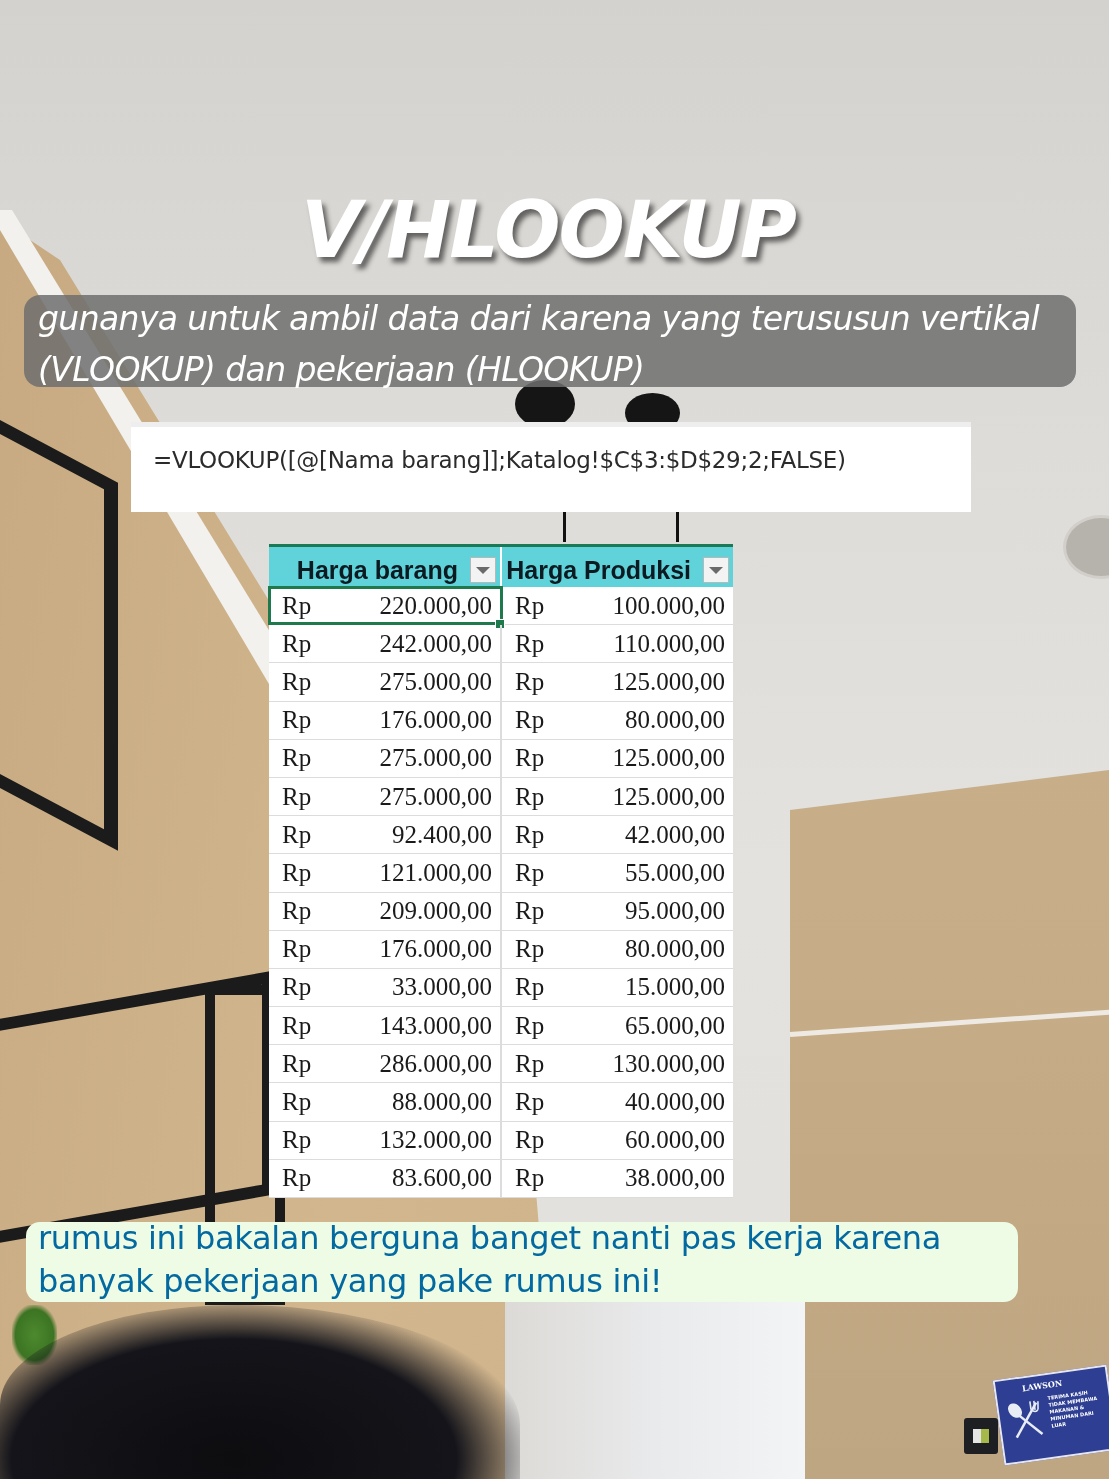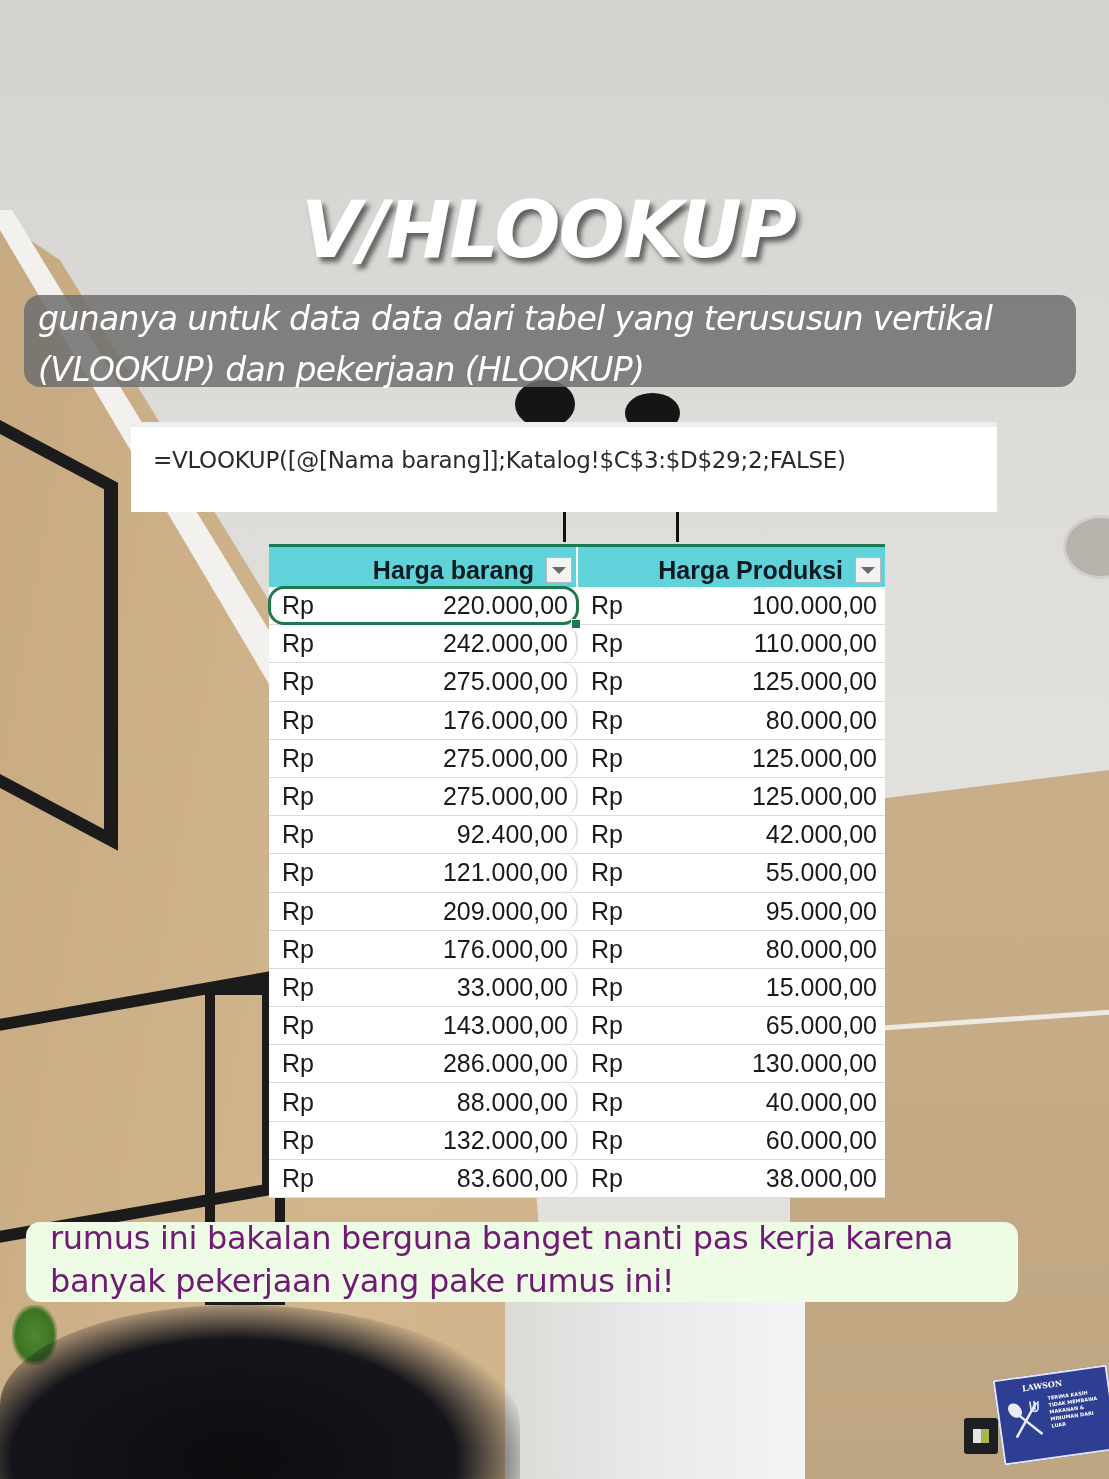--- a/index.html
+++ b/index.html
@@ -90,28 +90,28 @@
     position: absolute; left: 24px; top: 295px; width: 1052px; height: 92px;
     background: rgba(110,110,110,0.85); border-radius: 16px;
   }
   .subtitle-text {
     position: absolute; left: 38px; top: 293px; width: 1040px;
     font-family: "DejaVu Sans", sans-serif; font-style: italic; font-size: 33px;
     line-height: 51px; color: #ffffff; letter-spacing: -0.6px; white-space: pre-line;
   }
   .formula-box {
     position: absolute; left: 131px; top: 427px; width: 840px; height: 85px;
-    background: #ffffff; box-shadow: 0 -5px 0 #eeeeee; padding-left: 26px;
+    background: #ffffff; box-shadow: 0 -5px 0 #eeeeee;
   }
   .formula-text {
     position: absolute; left: 22px; top: 20px;
     font-family: "DejaVu Sans", sans-serif; font-size: 23px; color: #2b2b2b; letter-spacing: -0.3px;
   }
   .sheet {
-    position: absolute; left: 269px; top: 544px; width: 616px; background: #ffffff;
+    position: absolute; left: 269px; top: 544px; width: 464px; background: #ffffff;
     border-collapse: collapse;
   }
   .sheet-header {
     display: flex; height: 40px; background: #5fd3d9; border-top: 3px solid #1b7a55;
   }
   .hcell {
     position: relative; flex: 1; display: flex; align-items: flex-end; justify-content: flex-end;
     padding-right: 42px; padding-bottom: 2px; box-sizing: border-box;
     font-family: "Liberation Sans", sans-serif; font-weight: bold; font-size: 25px; color: #0c1a22;
   }
@@ -122,36 +122,36 @@
     display: flex; align-items: center; justify-content: center;
   }
   .dd-btn::after {
     content: ""; border-left: 7px solid transparent; border-right: 7px solid transparent;
     border-top: 7px solid #6a6a6a;
   }
   .row { display: flex; height: 38.2px; border-bottom: 1.5px solid #dcdcdc; box-sizing: border-box; }
   .cell {
     position: relative; flex: 1; display: flex; align-items: center; justify-content: space-between;
     padding: 0 8px 0 13px; box-sizing: border-box;
-    font-family: Liberation Sans, sans-serif; font-size: 25px; color: #1a1a1a; border-radius: 15px;
+    font-family: Liberation Serif, serif; font-size: 25px; color: #1a1a1a;
   }
   .cell:first-child { border-right: 2px solid #dcdcdc; }
   .cell.selected { outline: 3px solid #1e7a4c; outline-offset: -2px; }
   .cell.selected::after {
     content: ""; position: absolute; right: -5px; bottom: -5px; width: 8px; height: 8px;
     background: #1e7a4c; border: 1px solid #ffffff;
   }
   .note-box {
     position: absolute; left: 26px; top: 1222px; width: 992px; height: 80px;
     background: #eefbe5; border-radius: 14px;
   }
   .note-text {
     position: absolute; left: 38px; top: 1217px; width: 990px;
     font-family: "DejaVu Sans", sans-serif; font-size: 32px; line-height: 43px;
-    color: #701a75; letter-spacing: -0.3px; white-space: pre-line; margin-left: 12px;
+    color: #0369a1; letter-spacing: -0.3px; white-space: pre-line;
   }
 </style>
 </head>
 <body>
 
 <div class="bg">
   <div class="bg-ceiling"></div>
   <div class="bg-wall-left"></div>
   <div class="bg-molding"></div>
   <div class="bg-floor-right"></div>
@@ -176,21 +176,21 @@
       <line x1="32" y1="4" x2="8" y2="36" stroke="#e8ecf4" stroke-width="2.5"></line>
       <path d="M26 2 L26 10 M30 2 L30 11 M34 3 L33 11 M26 10 Q30 15 33 11" stroke="#e8ecf4" stroke-width="1.6" fill="none"></path>
     </svg>
     <span class="sign-text">TERIMA KASIH TIDAK MEMBAWA MAKANAN &amp; MINUMAN DARI LUAR</span>
   </div>
 </div>
 
 <div class="title">V/HLOOKUP</div>
 
 <div class="subtitle-box"></div>
-<div class="subtitle-text"><span>gunanya untuk data data dari tabel yang terususun vertikal</span>
+<div class="subtitle-text"><span>gunanya untuk ambil data dari karena yang terususun vertikal</span>
 <span>(VLOOKUP) dan pekerjaan (HLOOKUP)</span></div>
 
 <div class="formula-box">
   <span class="formula-text">=VLOOKUP([@[Nama barang]];Katalog!$C$3:$D$29;2;FALSE)</span>
 </div>
 
 <div class="sheet">
   <div class="sheet-header">
     <div class="hcell">
       <span>Harga barang</span>

